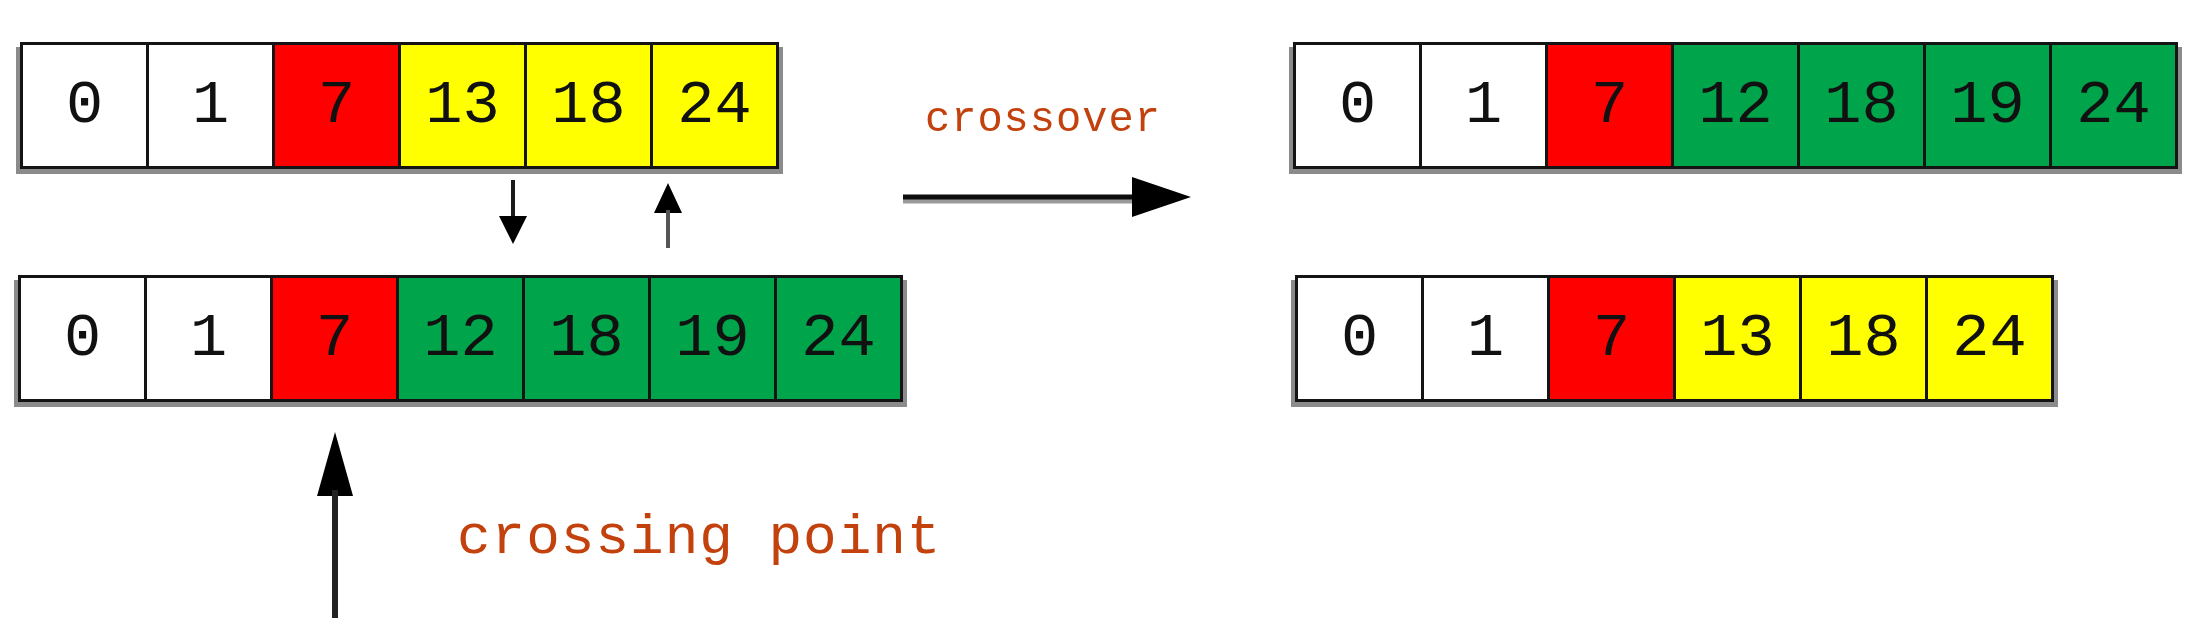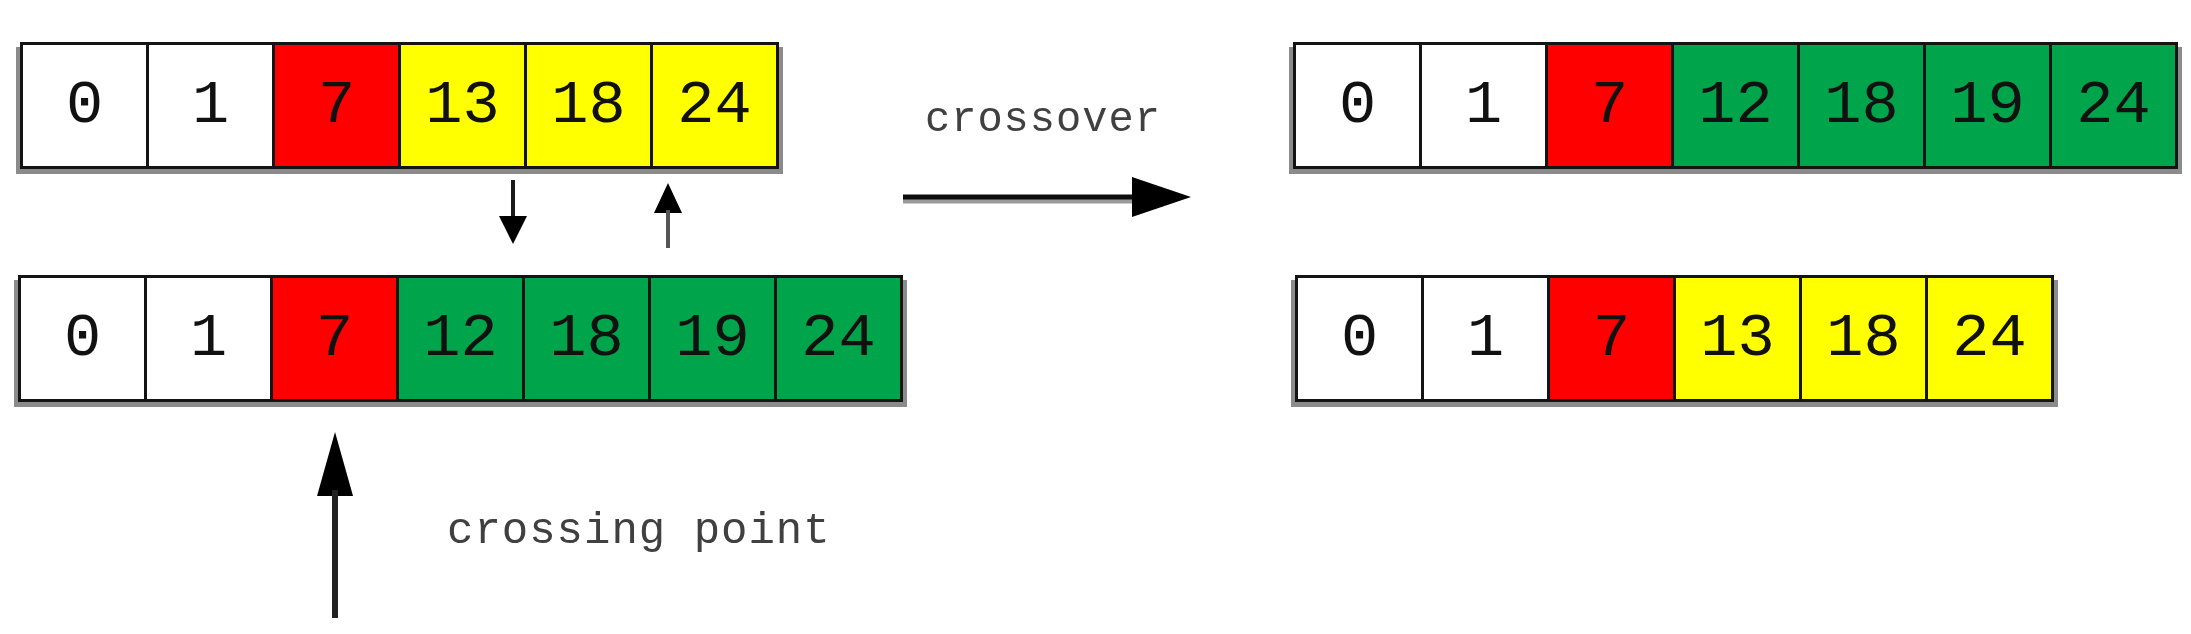--- a/index.html
+++ b/index.html
@@ -19,27 +19,27 @@
     box-sizing:border-box;
     width:129px;height:127px;
     border:3px solid #141414;
     display:flex;align-items:center;justify-content:center;
     font-size:62px;color:#111;
     flex:0 0 auto;
   }
   .cell + .cell{margin-left:-3px;}
   .diagram-label{
     position:absolute;
-    font-size:42px;color:#404040;
+    font-size:42px;color:#c2410c;
     white-space:nowrap;
     letter-spacing:1px;
   }
   .arrow-svg{position:absolute;}
   #label-crossover{left:925px;top:96px;}
-  #label-crossing-point{left:447px;top:506px;font-size:44px;}
+  #label-crossing-point{left:457px;top:506px;font-size:56px;}
   #row-parent-top{left:20px;top:42px;}
   #row-parent-bottom{left:18px;top:275px;}
   #row-child-top{left:1293px;top:42px;}
   #row-child-bottom{left:1295px;top:275px;}
 </style>
 </head>
 <body>
 
 <div id="canvas">
 

